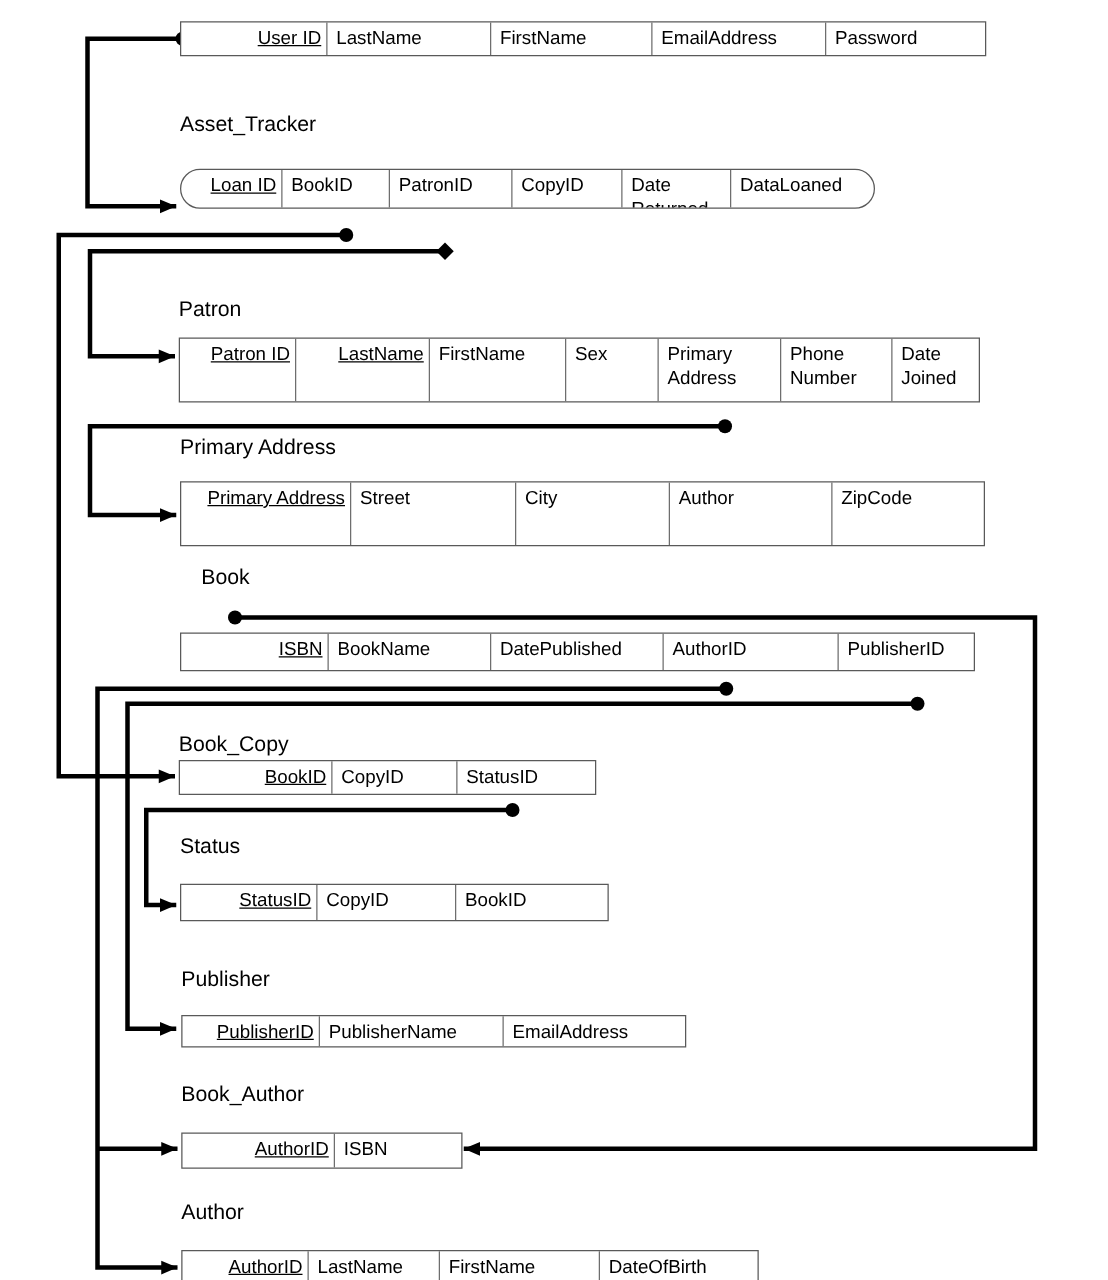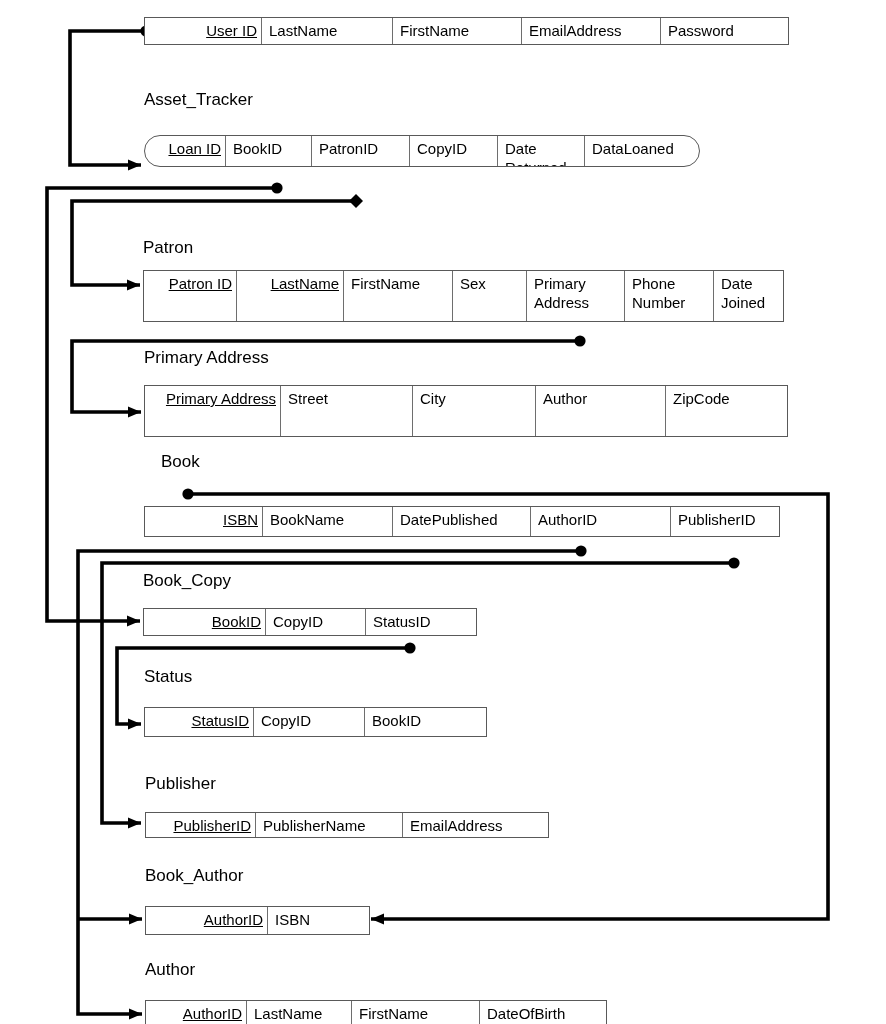--- a/index.html
+++ b/index.html
@@ -122,21 +122,21 @@
         <div class="cell" style="width: 121px;">ZipCode</div>
       </div>
       <div class="tbl-label" style="left: 144px; top: 452px; margin-left: 17px;">Book</div>
       <div class="tbl" style="left: 144px; top: 506px; height: 31px;">
         <div class="cell u" style="width: 118px;">ISBN</div>
         <div class="cell" style="width: 130px;">BookName</div>
         <div class="cell" style="width: 138px;">DatePublished</div>
         <div class="cell" style="width: 140px;">AuthorID</div>
         <div class="cell" style="width: 108px;">PublisherID</div>
       </div>
-      <div class="tbl-label" style="left: 143px; top: 571px;">Book_Copy</div>
+      <div class="tbl-label" style="left: 143px; top: 586px;">Book_Copy</div>
       <div class="tbl" style="left: 143px; top: 608px; height: 28px;">
         <div class="cell u" style="width: 122px;">BookID</div>
         <div class="cell" style="width: 100px;">CopyID</div>
         <div class="cell" style="width: 110px;">StatusID</div>
       </div>
       <div class="tbl-label" style="left: 144px; top: 667px;">Status</div>
       <div class="tbl" style="left: 144px; top: 707px; height: 30px;">
         <div class="cell u" style="width: 109px;">StatusID</div>
         <div class="cell" style="width: 111px;">CopyID</div>
         <div class="cell" style="width: 121px;">BookID</div>

